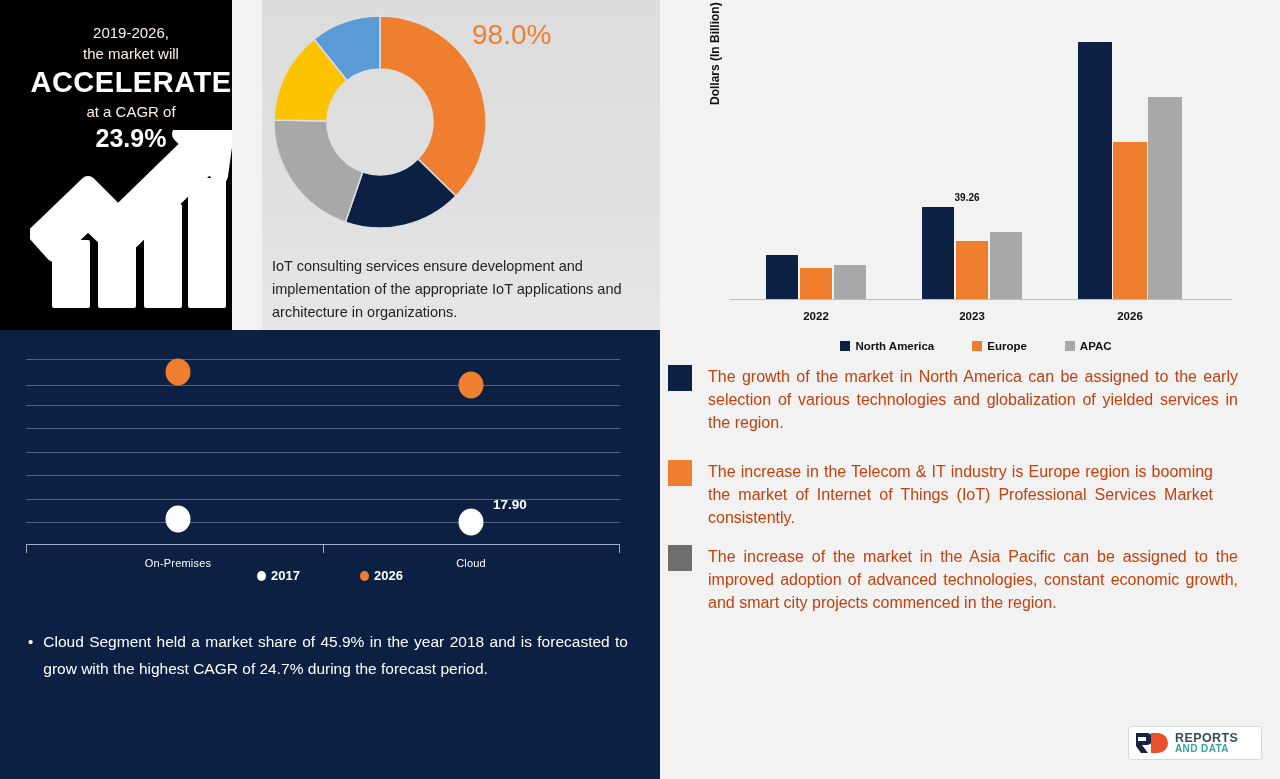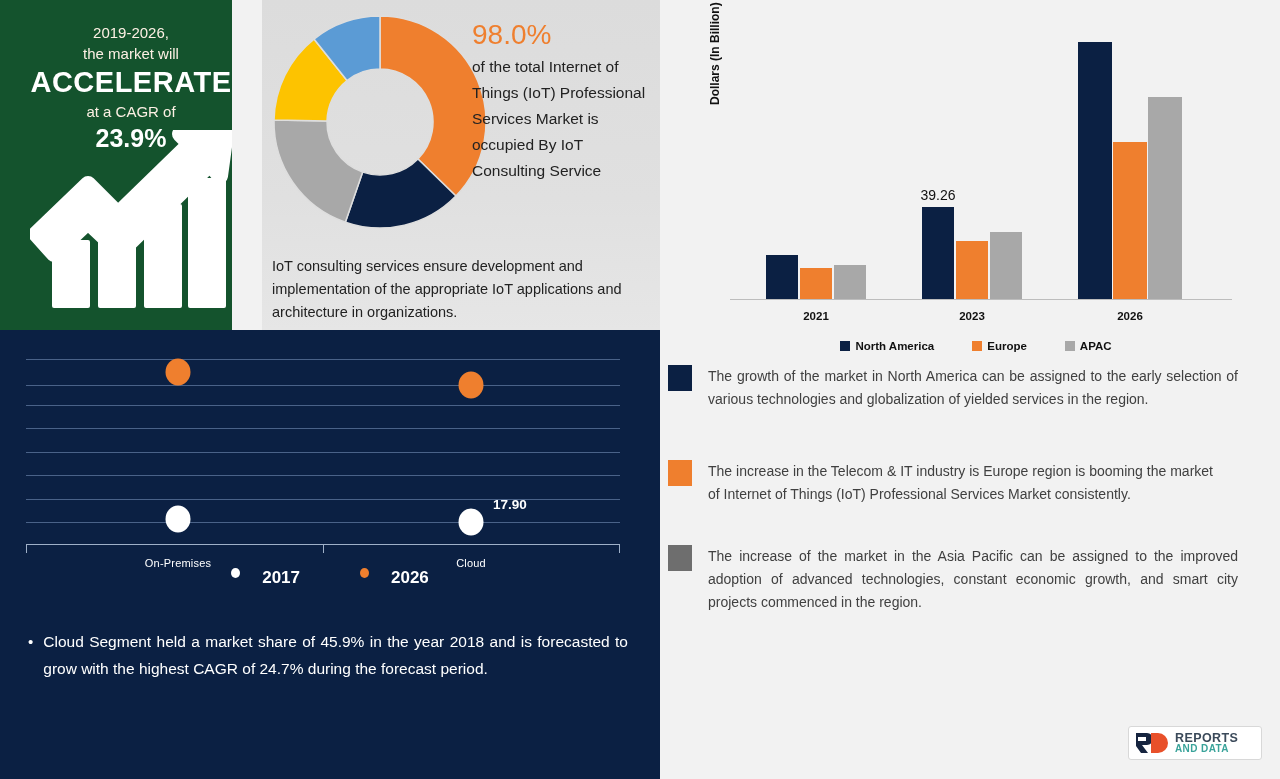--- a/index.html
+++ b/index.html
@@ -8,21 +8,21 @@
     font-family: "Liberation Sans", sans-serif;
     background: #f2f2f2;
     overflow: hidden;
     position: relative;
   }
   .stage { position: absolute; inset: 0; }
 
   
   .orange-panel {
     position: absolute; left: 0; top: 0; width: 232px; height: 330px;
-    background: #14532d;
+    background: #000000;
     overflow: hidden;
   }
   .ap-text { position: absolute; left: 0; top: 22px; width: 262px; text-align: center; color: #ffffff; }
   .ap-l1 { font-size: 15px; line-height: 21px; color: #fdf0e4; }
   .ap-l2 { font-size: 15px; line-height: 21px; color: #fdf0e4; }
   .ap-l3 { font-size: 29px; font-weight: bold; line-height: 36px; letter-spacing: .5px; }
   .ap-l4 { font-size: 15px; line-height: 23px; color: #fdf0e4; }
   .ap-l5 { font-size: 25px; font-weight: bold; line-height: 30px; }
   .ap-icon { position: absolute; left: 30px; top: 130px; width: 205px; height: 185px; }
 
@@ -60,21 +60,21 @@
     transform: translateY(-50%);
   }
   .cat-label {
     position: absolute; color: #ffffff; font-size: 11px; font-weight: normal;
     transform: translateX(-50%); letter-spacing: .2px;
   }
   .dp-legend {
     position: absolute; left: 0; top: 238px; width: 660px;
     display: flex; justify-content: center; gap: 60px; align-items: center;
   }
-  .lg-item { display: flex; align-items: flex-start; gap: 22px; color: #fff; font-size: 17px; font-weight: bold; }
+  .lg-item { display: flex; align-items: center; gap: 5px; color: #fff; font-size: 13px; font-weight: bold; }
   .lg-dot { width: 9px; height: 10px; border-radius: 50%; display: inline-block; }
   .navy-bullet {
     position: absolute; left: 28px; top: 298px; width: 600px;
     color: #ffffff; font-size: 15.5px; line-height: 27px; text-align: justify;
     display: flex; gap: 10px;
   }
   .navy-bullet .bdot { font-size: 15px; line-height: 27px; }
 
   
   .right-panel {
@@ -84,39 +84,39 @@
   .barchart { position: absolute; left: 40px; top: 10px; width: 540px; height: 350px; }
   .yaxis-title {
     position: absolute; left: 8px; top: 95px;
     font-size: 12px; font-weight: bold; color: #111;
     transform: rotate(-90deg); transform-origin: left top;
     white-space: nowrap;
   }
   .plot { position: absolute; left: 30px; top: 20px; right: 8px; bottom: 60px; }
   .bar { position: absolute; bottom: 0; }
   .bar-label {
-    position: absolute; font-size: 14px; font-weight: normal; color: #111;
-    transform: translateX(-50%); white-space: nowrap;
+    position: absolute; font-size: 10px; font-weight: bold; color: #111;
+    transform: translateX(-50%); white-space: nowrap; margin-left: 29px;
   }
   .x-axis { position: absolute; left: 0; right: 0; bottom: 0; height: 1px; background: #bdbdbd; }
   .x-tick {
     position: absolute; bottom: -22px; font-size: 11.5px; font-weight: bold; color: #111;
     transform: translateX(-50%); white-space: nowrap;
   }
   .bar-legend {
     position: absolute; left: 0; right: 0; bottom: 8px;
     display: flex; justify-content: center; gap: 26px; align-items: center;
   }
   .blg { display: flex; align-items: center; gap: 5px; font-size: 11.5px; font-weight: bold; color: #111; padding-left: 12px; }
   .blg-sw { width: 10px; height: 10px; display: inline-block; }
 
   .insight { position: absolute; display: flex; gap: 16px; }
   .insight-swatch { width: 24px; height: 26px; flex: 0 0 24px; }
   .insight-text {
-    font-size: 14px; line-height: 23px; color: #404040; text-align: justify;
+    font-size: 16px; line-height: 23px; color: #c2410c; text-align: justify;
   }
 
   
   .logo {
     position: absolute; left: 1128px; top: 726px; width: 134px; height: 34px;
     background: #ffffff; border: 1px solid #d8d8d8; border-radius: 3px;
     display: flex; align-items: center; padding: 3px 6px; gap: 6px;
   }
   .logo-mark { width: 34px; height: 22px; flex: 0 0 34px; }
   .logo-words { display: flex; flex-direction: column; line-height: 1; }
@@ -154,21 +154,20 @@
       <svg id="donut-svg" viewBox="0 0 216 216" width="216" height="216">
           <path d="M 108 2 A 106 106 0 0 1 183.88926720031412 182.0055344133081 L 145.94463360015706 145.00276720665406 A 53 53 0 0 0 108 55 Z" fill="#ef7f2e" stroke="#dedede" stroke-width="1.5"></path>
           <path d="M 183.88926720031412 182.0055344133081 A 106 106 0 0 1 73.34986885657611 208.17668596905932 L 90.67493442828805 158.08834298452967 A 53 53 0 0 0 145.94463360015706 145.00276720665406 Z" fill="#0b2043" stroke="#dedede" stroke-width="1.5"></path>
           <path d="M 73.34986885657611 208.17668596905932 A 106 106 0 0 1 2.018830647634232 106.00206539016682 L 55.009415323817116 107.00103269508341 A 53 53 0 0 0 90.67493442828805 158.08834298452967 Z" fill="#a8a8a8" stroke="#dedede" stroke-width="1.5"></path>
           <path d="M 2.018830647634232 106.00206539016682 A 106 106 0 0 1 41.98449526826006 25.066574078881658 L 74.99224763413002 66.53328703944084 A 53 53 0 0 0 55.009415323817116 107.00103269508341 Z" fill="#fdc300" stroke="#dedede" stroke-width="1.5"></path>
           <path d="M 41.98449526826006 25.066574078881658 A 106 106 0 0 1 107.99999999999999 2 L 107.99999999999999 55 A 53 53 0 0 0 74.99224763413002 66.53328703944084 Z" fill="#5b9bd5" stroke="#dedede" stroke-width="1.5"></path>
         </svg>
     </div>
     <div class="donut-note">
       <span class="donut-pct">98.0%</span>
-      <span>of the total Internet of Things (IoT) Professional Services Market is occupied By IoT Consulting Service</span>
     </div>
     <div class="donut-caption">IoT consulting services ensure development and implementation of the appropriate IoT applications and architecture in organizations.</div>
   </div>
 
   <div class="navy-panel">
     <div class="dotplot">
 
       <div class="gridline" style="top:17px"></div>
       <div class="gridline" style="top:43px"></div>
       <div class="gridline" style="top:63px"></div>
@@ -214,21 +213,21 @@
   <div class="right-panel">
 
     <div class="barchart">
       <div class="yaxis-title">Dollars (In Billion)</div>
 
       <div class="plot">
 
         <div class="bar" style="left:36px;  width:32px; height:45px;  background:#0b2043"></div>
         <div class="bar" style="left:70px;  width:32px; height:32px;  background:#ef7f2e"></div>
         <div class="bar" style="left:104px; width:32px; height:35px;  background:#a8a8a8"></div>
-        <div class="x-tick" style="left:86px">2021</div>
+        <div class="x-tick" style="left:86px">2022</div>
 
         <div class="bar" style="left:192px; width:32px; height:93px;  background:#0b2043"></div>
         <div class="bar" style="left:226px; width:32px; height:59px;  background:#ef7f2e"></div>
         <div class="bar" style="left:260px; width:32px; height:68px;  background:#a8a8a8"></div>
         <div class="bar-label" style="left:208px; bottom:97px">39.26</div>
         <div class="x-tick" style="left:242px">2023</div>
 
         <div class="bar" style="left:348px; width:34px; height:258px; background:#0b2043"></div>
         <div class="bar" style="left:383px; width:34px; height:158px; background:#ef7f2e"></div>
         <div class="bar" style="left:418px; width:34px; height:203px; background:#a8a8a8"></div>

